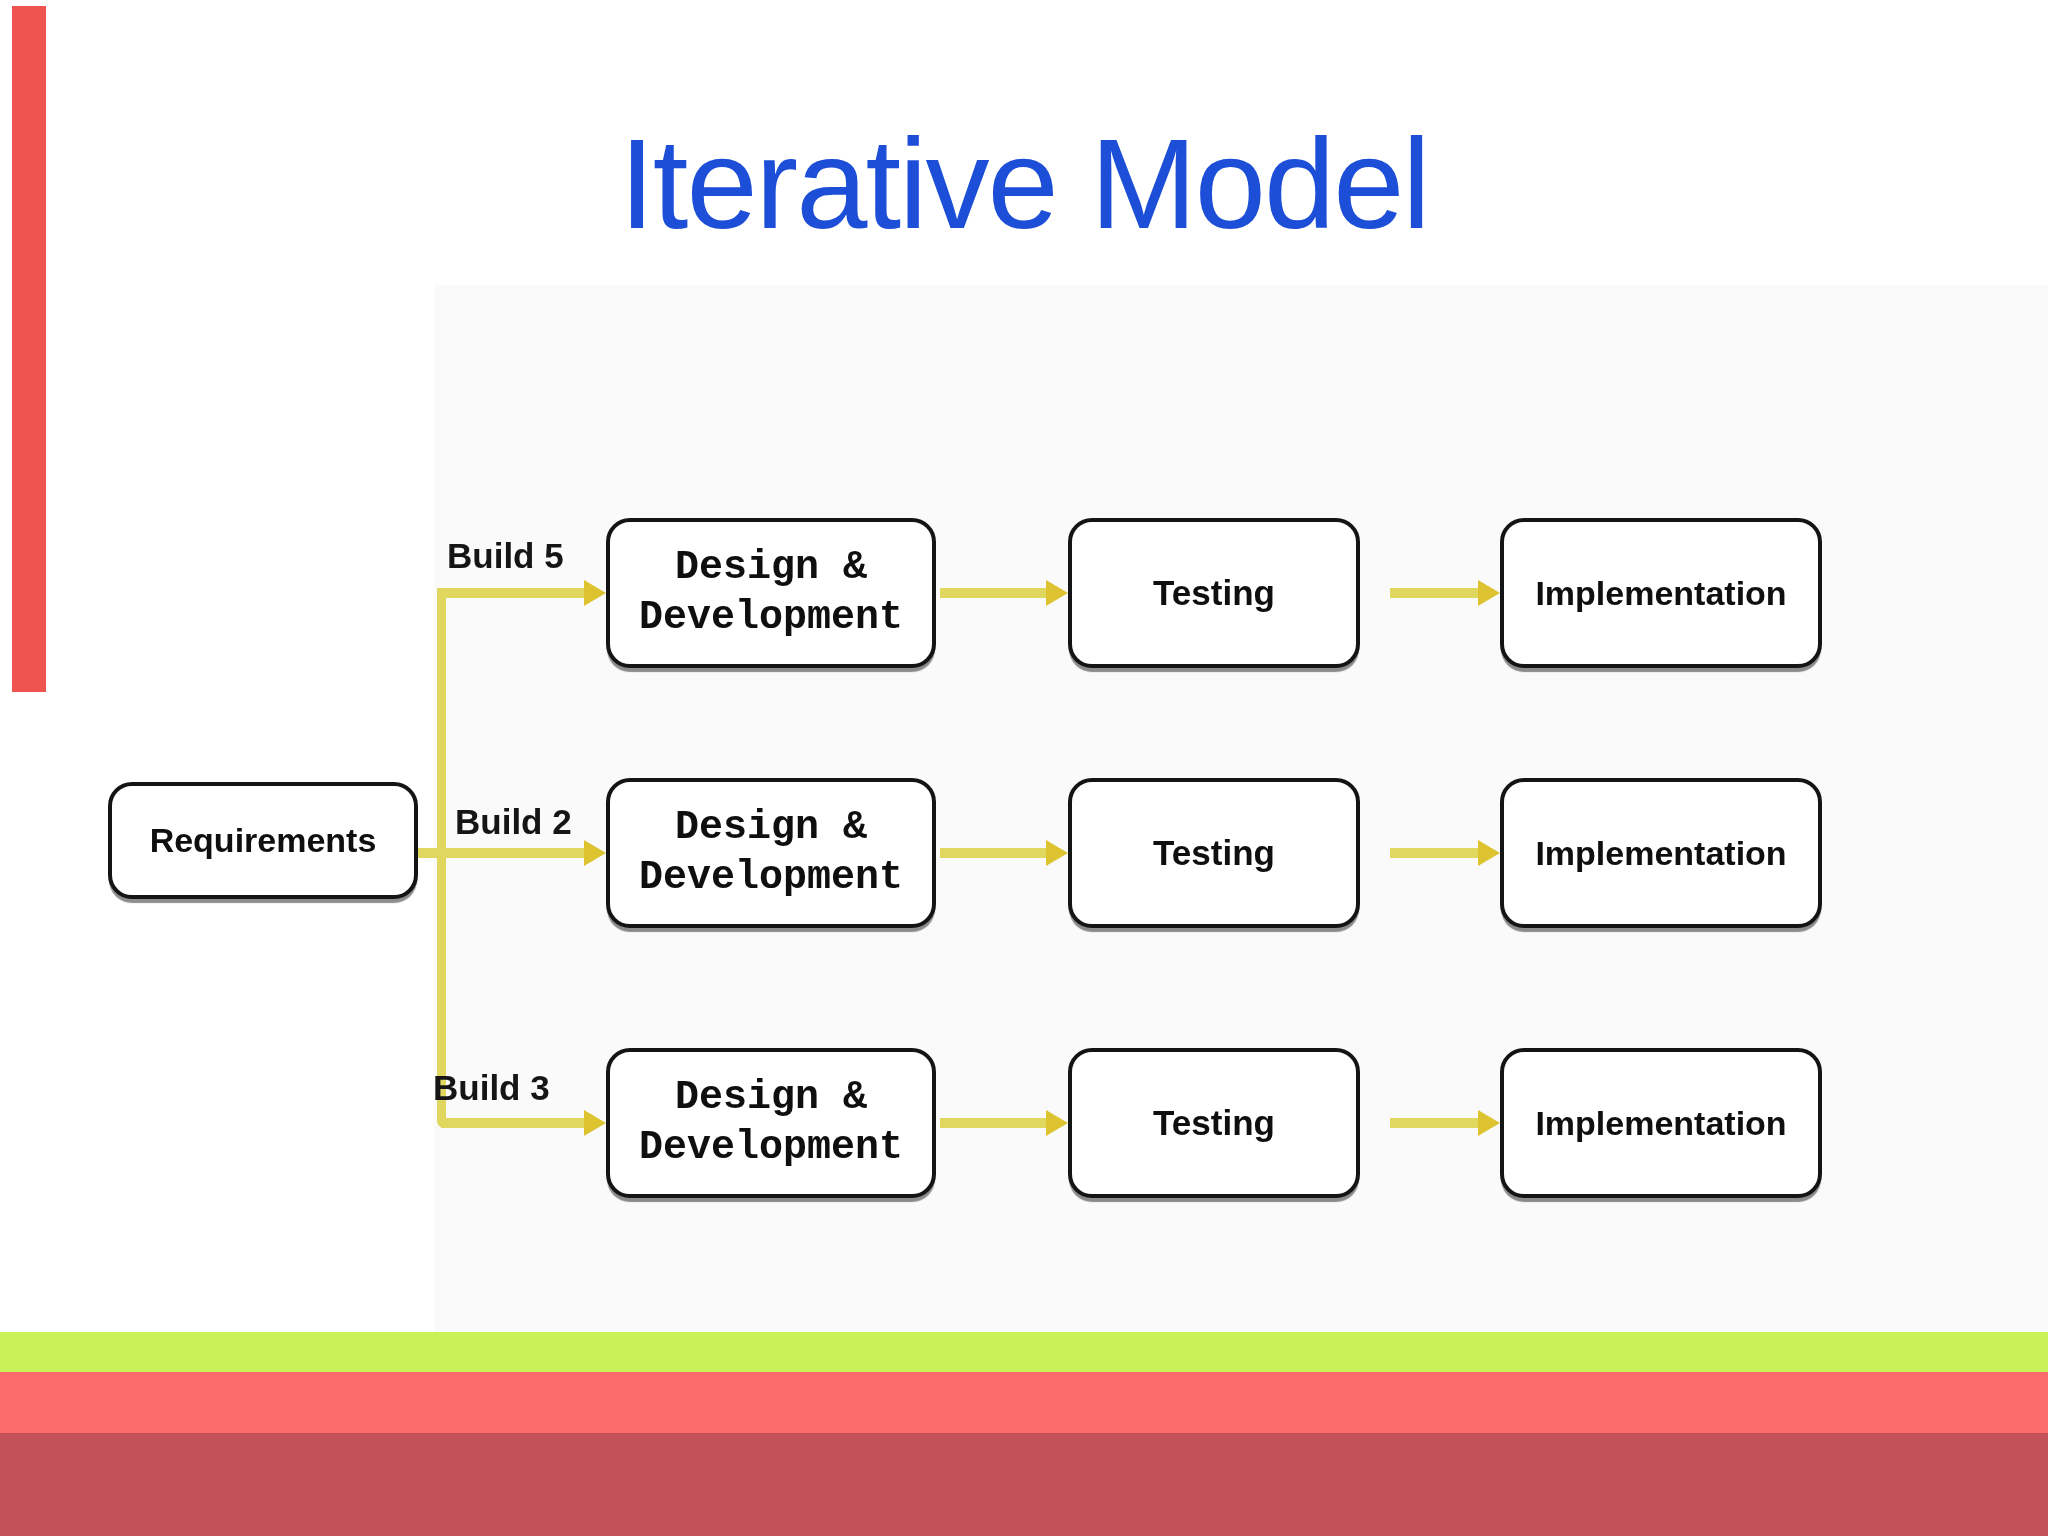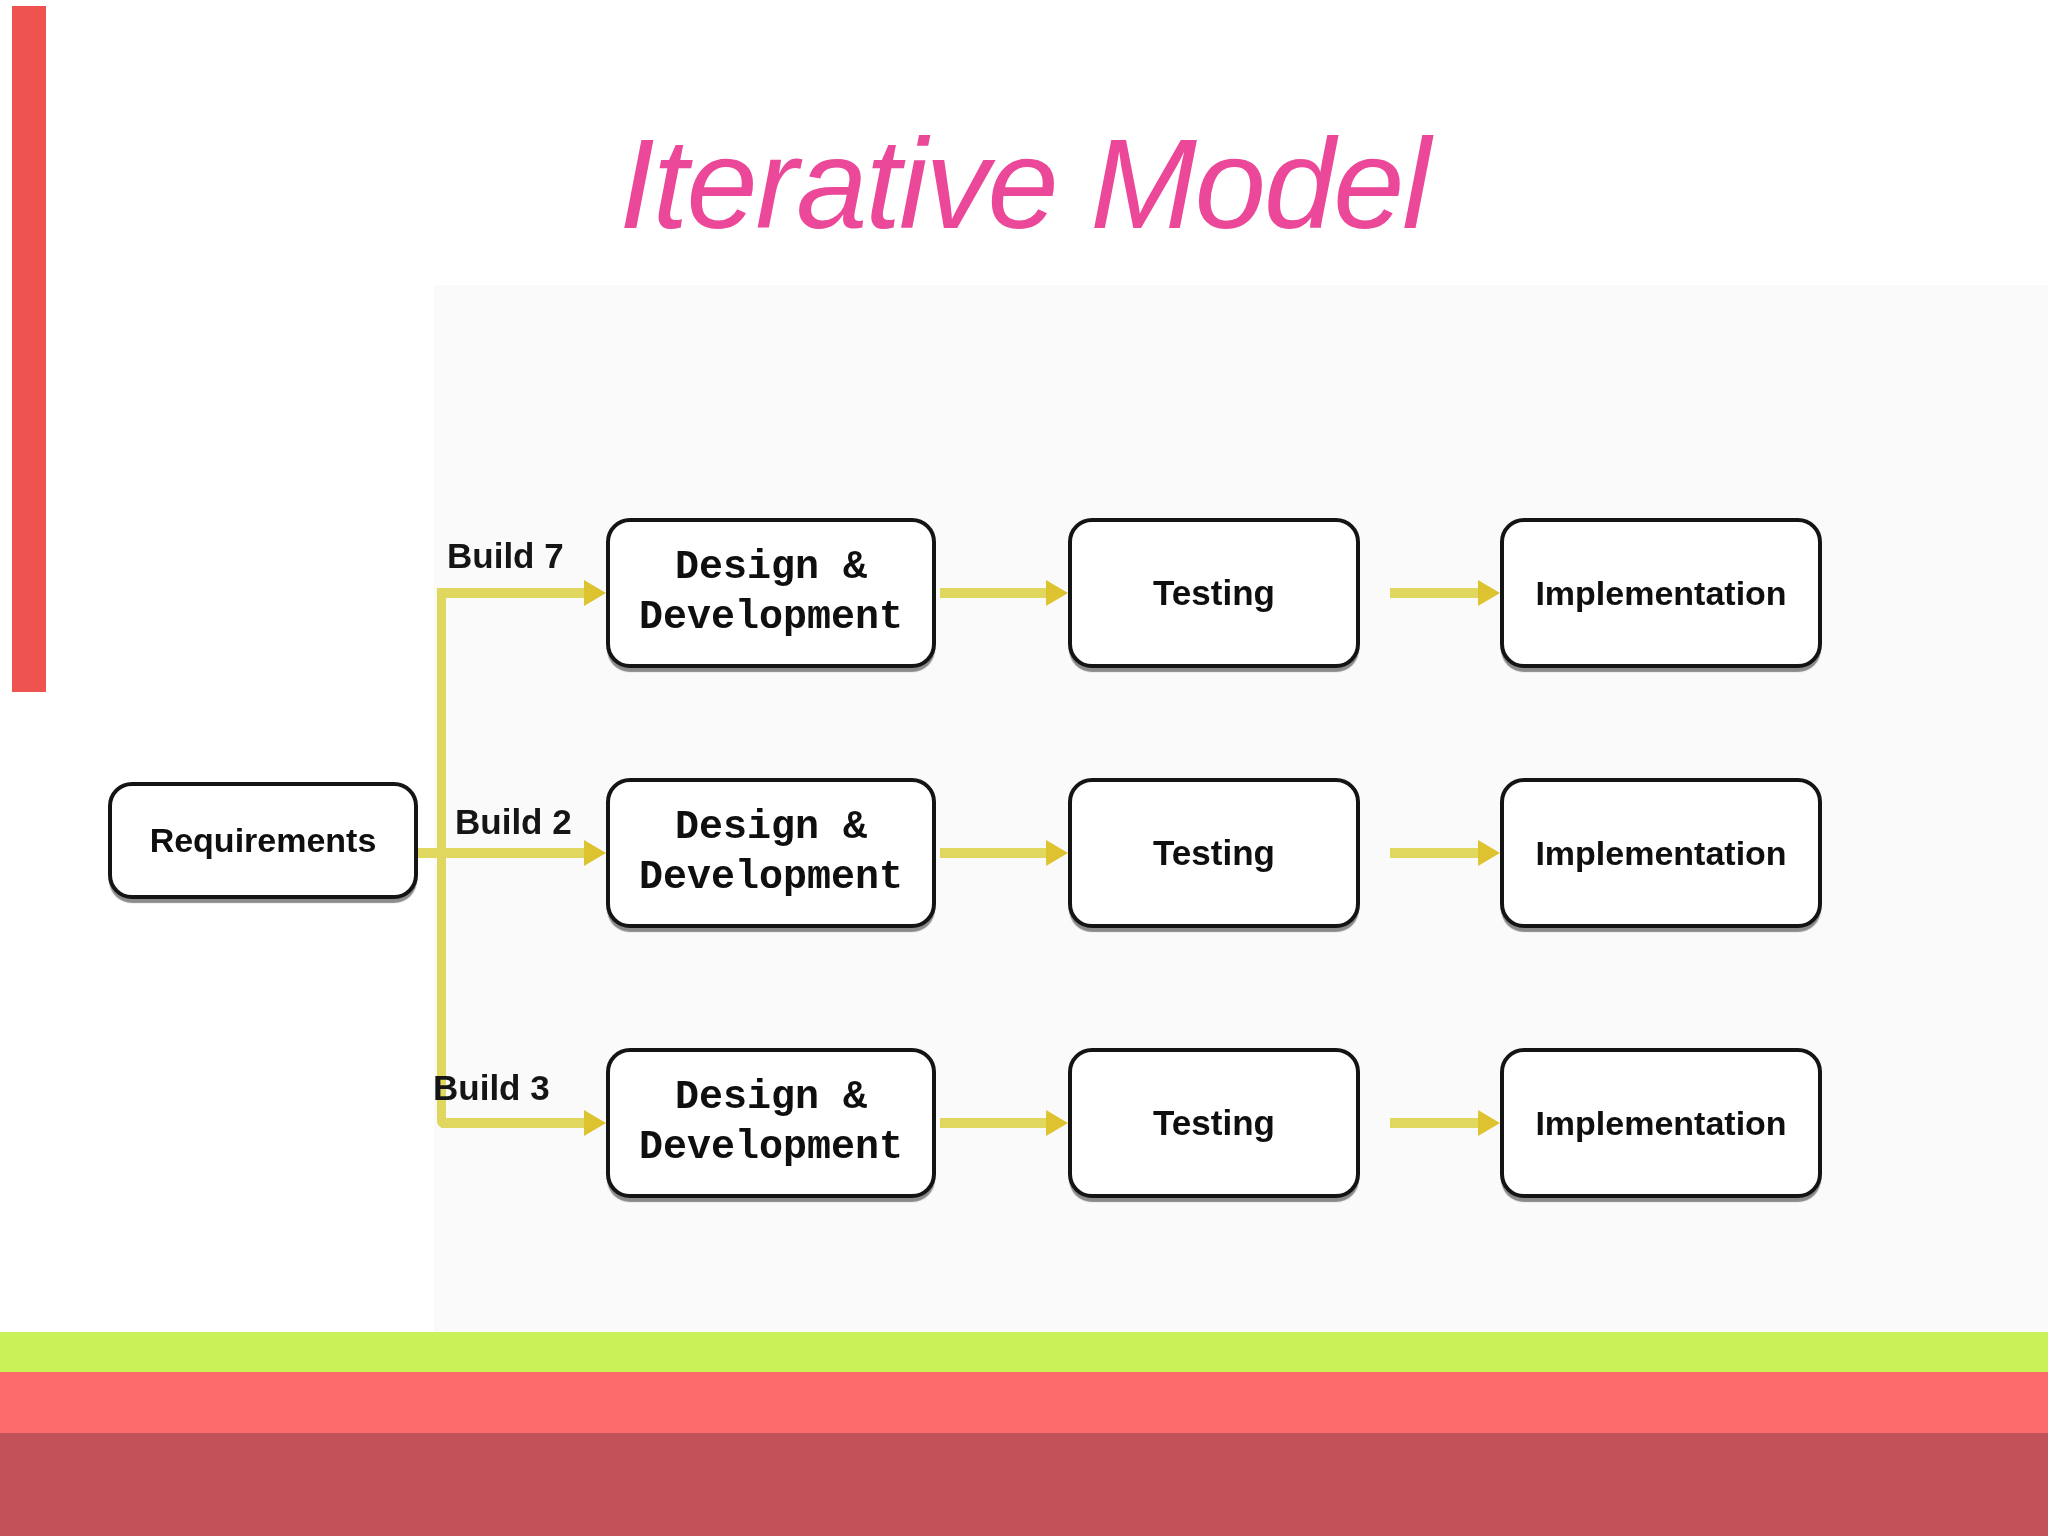--- a/index.html
+++ b/index.html
@@ -13,21 +13,21 @@
     background:#fbfafa; z-index:0;
   }
   
   .red-bar{
     position:absolute; left:12px; top:6px; width:34px; height:686px;
     background:#ee5350; z-index:1;
   }
   .title{
     position:absolute; left:0; right:0; top:120px; margin:0;
     text-align:center; font-size:128px; font-weight:400; letter-spacing:-2px;
-    color:#ec4899; line-height:1; z-index:2;font-style:italic;
+    color:#1d4ed8; line-height:1; z-index:2;
   }
   
   .box{
     position:absolute; background:#ffffff; border:4px solid #141414;
     border-radius:24px; box-sizing:border-box; z-index:3;
     display:flex; flex-direction:column; align-items:center; justify-content:center;
     text-align:center; color:#0f0f0f; font-weight:bold;
     box-shadow:0 5px 1px -1px rgba(25,25,25,0.5);
   }
   .box .l1, .box .l2{line-height:1.25;}
@@ -89,21 +89,21 @@
   <div class="arrow a-dt2"></div>
   <div class="arrow a-dt3"></div>
   <div class="arrow a-ti1"></div>
   <div class="arrow a-ti2"></div>
   <div class="arrow a-ti3"></div>
 
   <div class="box req">
     <span class="l1">Requirements</span>
   </div>
 
-  <div class="build-label b1">Build 7</div>
+  <div class="build-label b1">Build 5</div>
   <div class="box dd r1">
     <span class="l1">Design &amp;</span>
     <span class="l2">Development</span>
   </div>
   <div class="box testing r1">
     <span class="l1">Testing</span>
   </div>
   <div class="box impl r1">
     <span class="l1">Implementation</span>
   </div>

